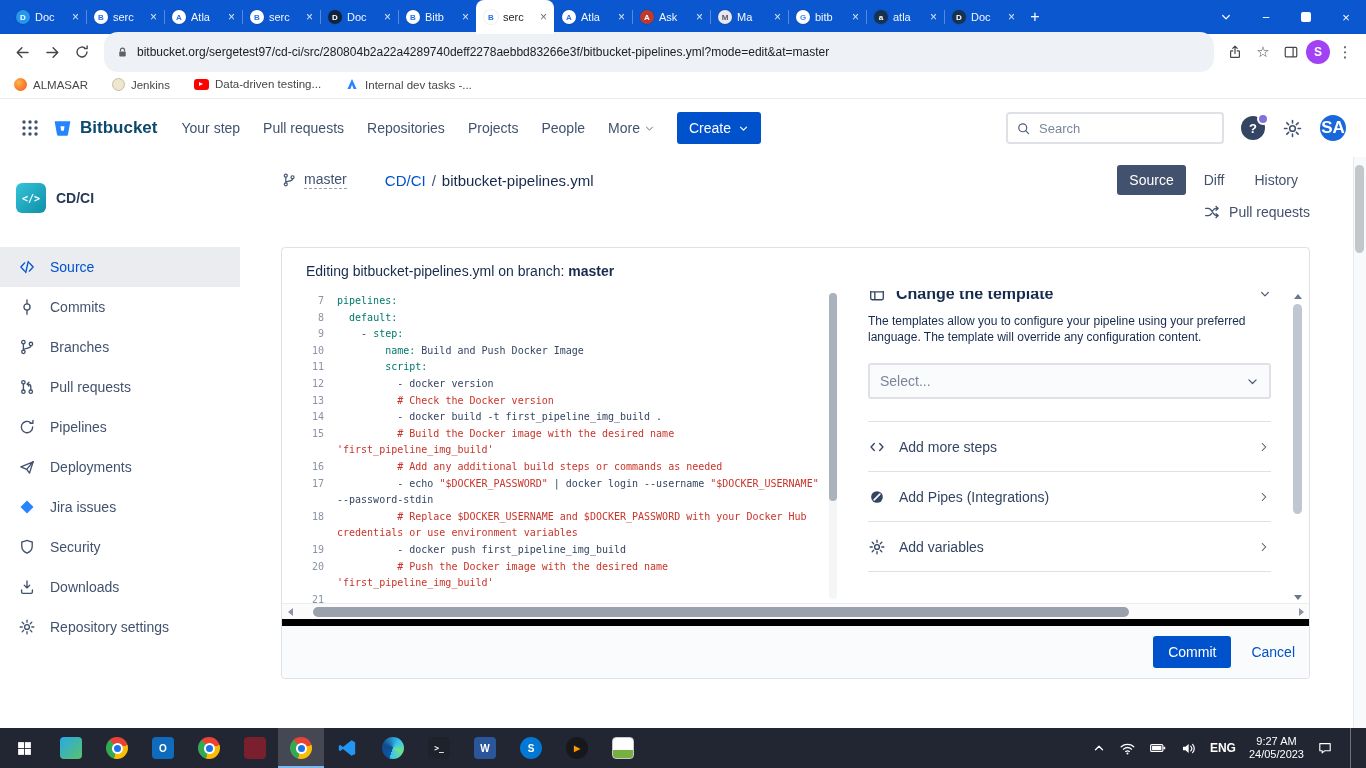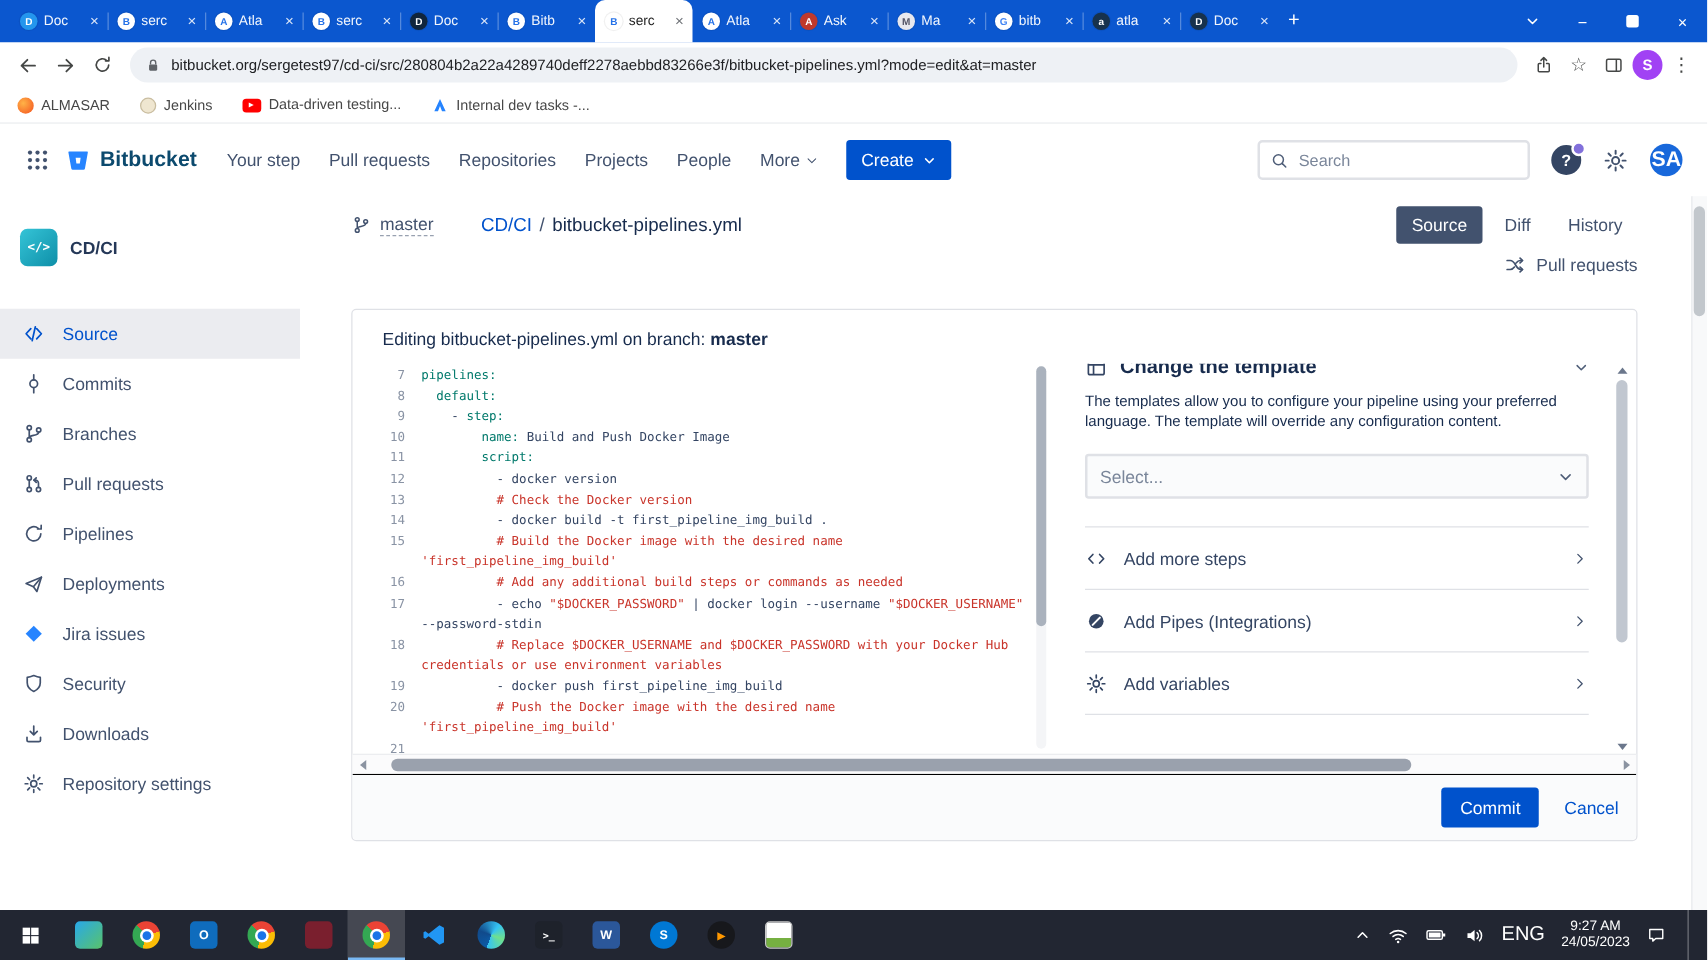--- a/index.html
+++ b/index.html
@@ -20,21 +20,21 @@
   .tclose{font-size:12px;opacity:.9;padding:0 2px}
   .tab.active .tclose{color:#5f6368}
   .newtab{color:#fff;font-size:16px;align-self:center;width:26px;text-align:center}
   .wincontrols{margin-left:auto;display:flex;align-items:center;height:34px}
   .wc{width:40px;height:34px;display:flex;align-items:center;justify-content:center;color:#fff;font-size:13px}
   .maxbox{width:10px;height:10px;background:#fff;border-radius:2px}
 
   
   .toolbar{height:36px;display:flex;align-items:center;padding:0 8px;gap:2px;background:#fff}
   .navbtn{width:28px;height:28px;display:flex;align-items:center;justify-content:center;color:#454746}
-  .omnibox{flex:1;height:28px;background:#eef1f5;border-radius:14px;display:flex;align-items:center;gap:8px;
+  .omnibox{flex:1;height:40px;background:#eef1f5;border-radius:14px;display:flex;align-items:center;gap:8px;
            padding:0 12px;margin:0 6px;overflow:hidden}
   .url{font-size:12px;color:#202124;white-space:nowrap;overflow:hidden}
   .tool-ic{width:26px;height:26px;display:flex;align-items:center;justify-content:center;color:#454746;font-size:15px}
   .avatar-s{width:24px;height:24px;border-radius:50%;color:#fff;display:flex;align-items:center;justify-content:center;
             font-size:12px;font-weight:700}
 
   
   .bookmarks{height:28px;display:flex;align-items:center;gap:24px;padding:0 14px;background:#fff;border-bottom:1px solid #e8eaed}
   .bm{display:flex;align-items:flex-end;gap:6px;font-size:11.5px;color:#474747}
   .bm-ic{width:13px;height:13px;border-radius:50%}
@@ -127,21 +127,21 @@
   .ps-thumb{position:absolute;top:2px;left:0;width:9px;height:210px;background:#C1C7D0;border-radius:5px}
 
   .hscroll{height:15px;border-top:1px solid #ECEDF0;display:flex;align-items:center;background:#fbfbfc}
   .hs-btn{width:16px;display:flex;justify-content:center}
   .tri-left{width:0;height:0;border-top:4px solid transparent;border-bottom:4px solid transparent;border-right:5px solid #8b93a1}
   .tri-right{width:0;height:0;border-top:4px solid transparent;border-bottom:4px solid transparent;border-left:5px solid #8b93a1}
   .hs-track{flex:1;height:15px;position:relative}
   .hs-thumb{position:absolute;left:1.5%;top:2.5px;height:10px;width:82%;background:#9aa1ad;border-radius:5px}
 
   .card-foot{height:52px;display:flex;align-items:center;justify-content:flex-end;gap:20px;padding-right:14px;
-             background:#FAFBFC;border-top:1px solid #000000;border-radius:0 0 4px 4px}
+             background:#FAFBFC;border-top:7px solid #000000;border-radius:0 0 4px 4px}
   .commit-btn{background:var(--brand,#0052CC);color:#fff;border-radius:3px;padding:8px 15px;font-size:14px;font-weight:500;cursor:pointer}
   .cancel-link{color:var(--brand,#0052CC);font-size:14px;cursor:pointer}
 
   .page-scrollbar{position:absolute;right:0;top:0;bottom:0;width:12px;background:#f8f9fa;border-left:1px solid #e8eaed}
   .pg-thumb{position:absolute;top:8px;left:1px;width:9px;height:88px;background:#c2c7cc;border-radius:5px}
 
   
   .taskbar{position:absolute;left:0;right:0;bottom:0;height:40px;background:var(--taskbar_bg,#222632);display:flex;align-items:stretch}
   .tb-slot{width:46px;display:flex;align-items:center;justify-content:center;color:#fff;cursor:pointer}
   .tb-slot.start{width:48px}
@@ -149,21 +149,21 @@
   .appicon{width:22px;height:22px;border-radius:4px;display:flex;align-items:center;justify-content:center;
            font-size:10px;font-weight:700;color:#fff;box-sizing:border-box}
   .appicon.round{border-radius:50%}
   .ic-chrome{width:22px;height:22px;border-radius:50%;position:relative;display:inline-block;
              background:conic-gradient(from -45deg,#ea4335 0 120deg,#fbbc05 0 240deg,#34a853 0 360deg)}
   .ic-chrome::before{content:"";position:absolute;inset:5.5px;background:#fff;border-radius:50%}
   .ic-chrome::after{content:"";position:absolute;inset:7.5px;background:#1a73e8;border-radius:50%}
   .ic-edge{width:22px;height:22px;border-radius:50%;display:inline-block;
            background:conic-gradient(from 200deg,#0c59a4,#114a8b 25%,#35c3f3 55%,#6fe08d 75%,#35c3f3 100%)}
   .tray{margin-left:auto;display:flex;align-items:center;gap:13px;padding-right:10px;color:#fff}
-  .tray-lang{font-size:16px;font-weight:400}
+  .tray-lang{font-size:12px;font-weight:700}
   .tray-clock{font-size:11px;line-height:13px;text-align:center}
   .show-desktop{width:5px;border-left:1px solid rgba(255,255,255,.35);height:40px;margin-left:4px}
 </style>
 </head>
 <body>
 
 <div class="screen">
 
   <div class="tabstrip">
     <div class="tabs" id="tabs">

